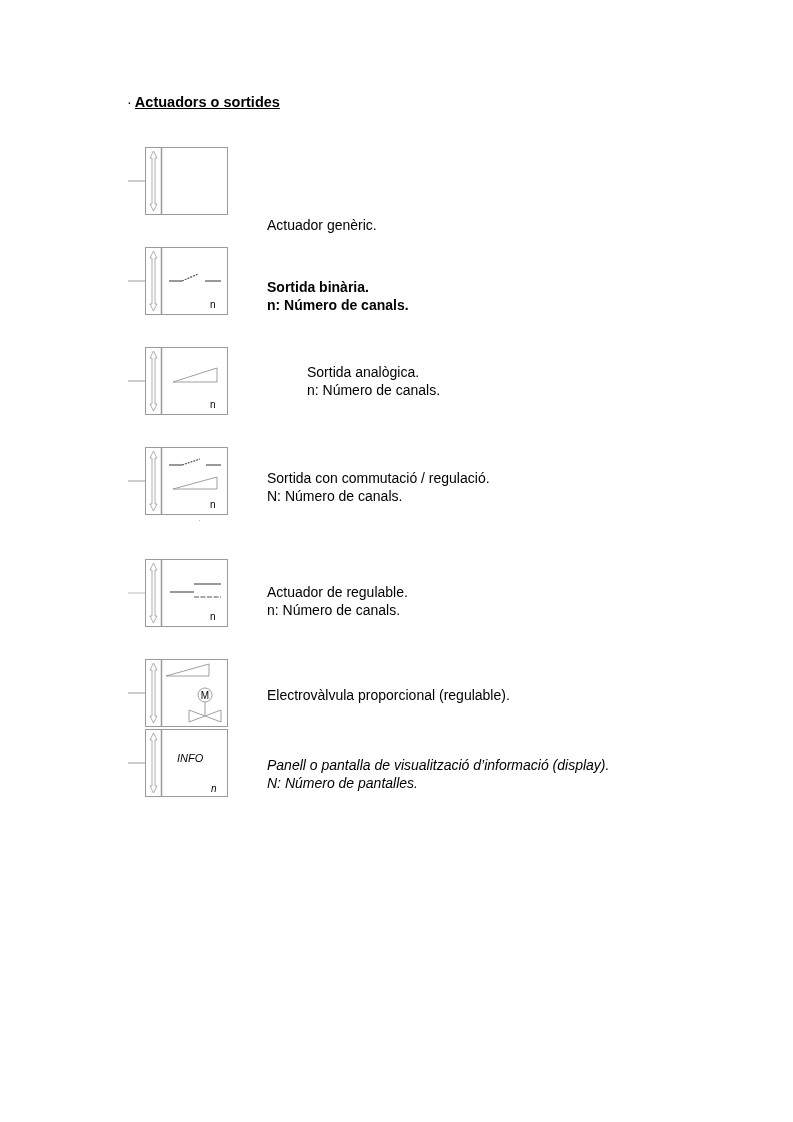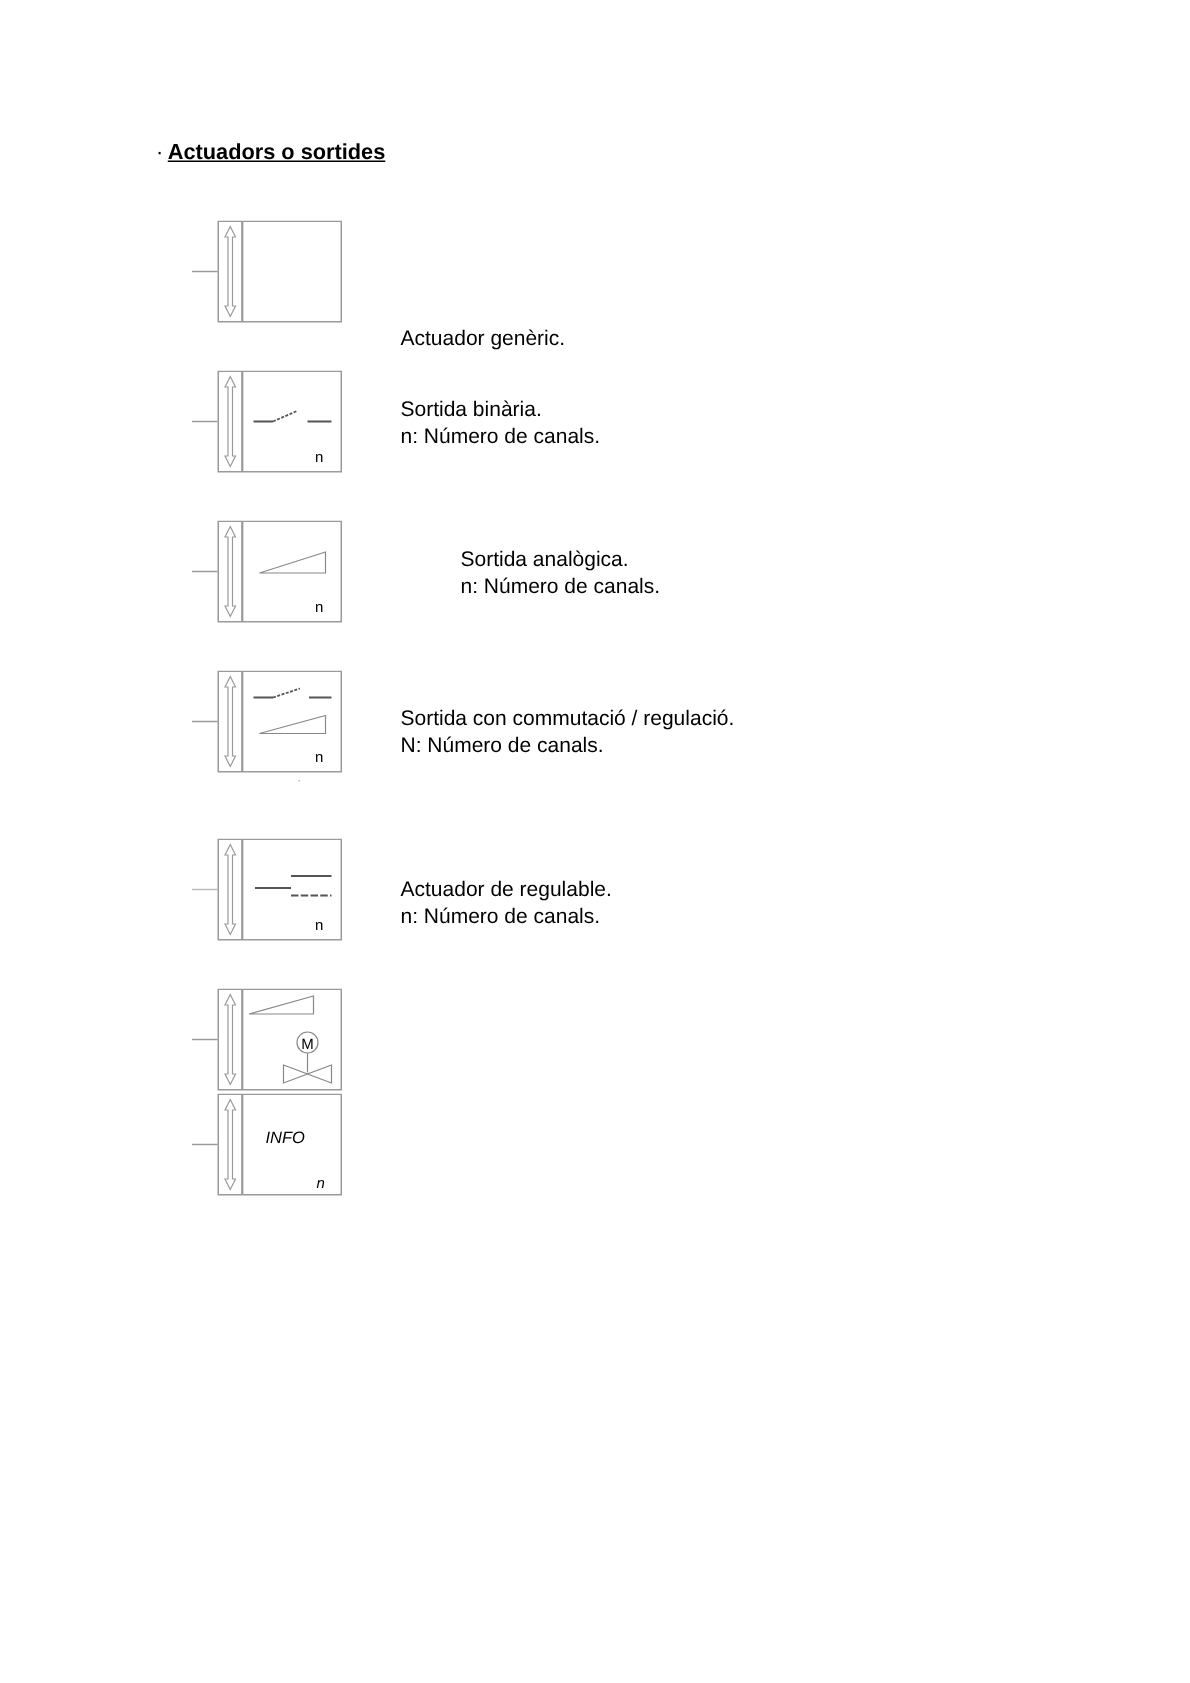--- a/index.html
+++ b/index.html
@@ -1,18 +1,18 @@
 <!DOCTYPE html>
 <html><head>
   <meta charset="utf-8">
   <style>
     html, body { margin: 0; padding: 0; background: #ffffff; }
     body { width: 793px; height: 1122px; position: relative; overflow: hidden;
       font-family: "Liberation Sans", sans-serif; color: #000; }
-    .heading { position: absolute; left: 104px; top: 94px; font-size: 14.5px; font-weight: bold; }
+    .heading { position: absolute; left: 127px; top: 94px; font-size: 14.5px; font-weight: bold; }
     .heading .bullet { font-weight: normal; margin-right: 3px; }
     .heading .title { text-decoration: underline; }
     .item { position: absolute; left: 0; width: 793px; height: 70px; }
     .sym { position: absolute; left: 126px; top: 0; width: 104px; height: 70px; }
     .sym svg { display: block; }
     .desc { position: absolute; left: 267px; font-size: 14px; line-height: 18px; }
     .sym-label { font-family: "Liberation Sans", sans-serif; font-size: 10px; fill: #000; }
   </style>
 </head>
 <body>
@@ -45,21 +45,21 @@
       <line x1="35.5" y1="0.5" x2="35.5" y2="67.5" stroke="#9a9a9a" stroke-width="1.5"></line>
       <polygon points="27.5,4 31,11 29,11 29,57 31,57 27.5,64 24,57 26,57 26,11 24,11" fill="none" stroke="#9a9a9a" stroke-width="0.8"></polygon>
       <g stroke="#555" stroke-width="1.2">
         <line x1="43" y1="34" x2="56" y2="34"></line>
         <line x1="56" y1="34" x2="72" y2="27" stroke-dasharray="2,1"></line>
         <line x1="79" y1="34" x2="95" y2="34"></line>
       </g>
       <text class="sym-label" x="84" y="61">n</text>
     </svg>
   </div>
-  <div class="desc" style="top:16px;">
+  <div class="desc" style="top:31px;font-weight:bold;">
     <div>Sortida binària.</div>
     <div>n: Número de canals.</div>
   </div>
 </div>
 
 <div class="item" style="top:347px;">
   <div class="sym">
     <svg width="104" height="70" viewBox="0 0 104 70">
       <line x1="2" y1="34" x2="19" y2="34" stroke="#9a9a9a"></line>
       <rect x="19.5" y="0.5" width="82" height="67" fill="none" stroke="#9a9a9a"></rect>
@@ -131,26 +131,33 @@
         <circle cx="79" cy="36" r="7" fill="none" stroke="#888" stroke-width="0.8"></circle>
         <text class="sym-label" x="79" y="40" text-anchor="middle">M</text>
       </g>
       <g fill="none" stroke="#888" stroke-width="0.8">
         <line x1="79" y1="43" x2="79" y2="56"></line>
         <polygon points="63,51 79,57 63,63"></polygon>
         <polygon points="95,51 79,57 95,63"></polygon>
       </g>
     </svg>
   </div>
+  <div class="desc" style="top:27px;">
+    <div>Electrovàlvula proporcional (regulable).</div>
+  </div>
 </div>
 
 <div class="item" style="top:729px;font-style:italic;">
   <div class="sym">
     <svg width="104" height="70" viewBox="0 0 104 70">
       <line x1="2" y1="34" x2="19" y2="34" stroke="#9a9a9a"></line>
       <rect x="19.5" y="0.5" width="82" height="67" fill="none" stroke="#9a9a9a"></rect>
       <line x1="35.5" y1="0.5" x2="35.5" y2="67.5" stroke="#9a9a9a" stroke-width="1.5"></line>
       <polygon points="27.5,4 31,11 29,11 29,57 31,57 27.5,64 24,57 26,57 26,11 24,11" fill="none" stroke="#9a9a9a" stroke-width="0.8"></polygon>
       <text class="sym-label" x="51" y="33" style="font-size:11px">INFO</text>
       <text class="sym-label" x="85" y="63">n</text>
     </svg>
   </div>
+  <div class="desc" style="top:27px;">
+    <div>Panell o pantalla de visualització  d’informació (display).</div>
+    <div>N: Número de pantalles.</div>
+  </div>
 </div>
 
 </body></html>

